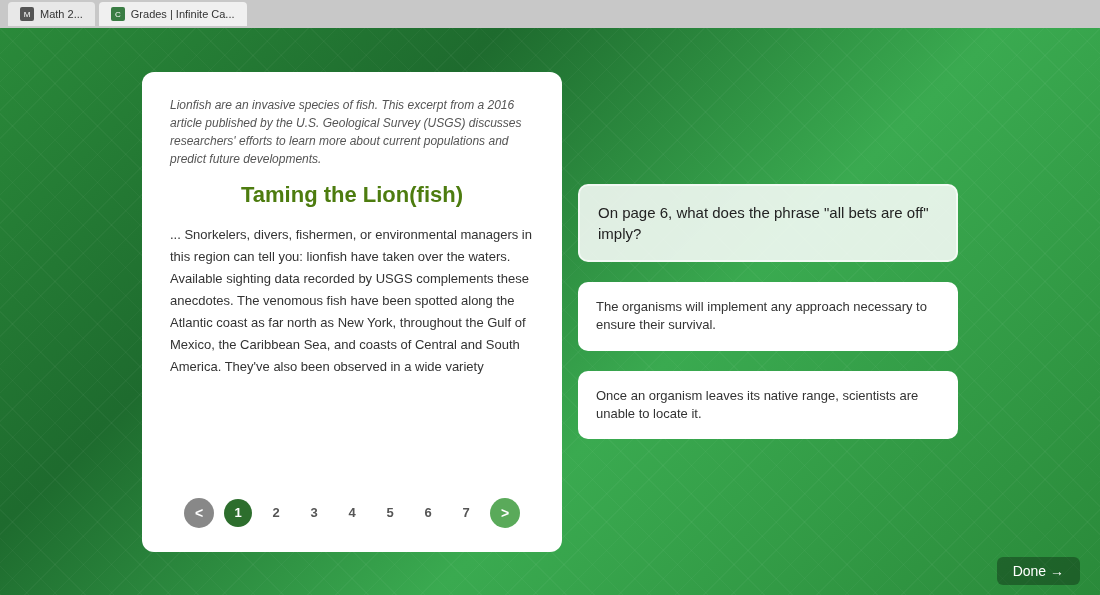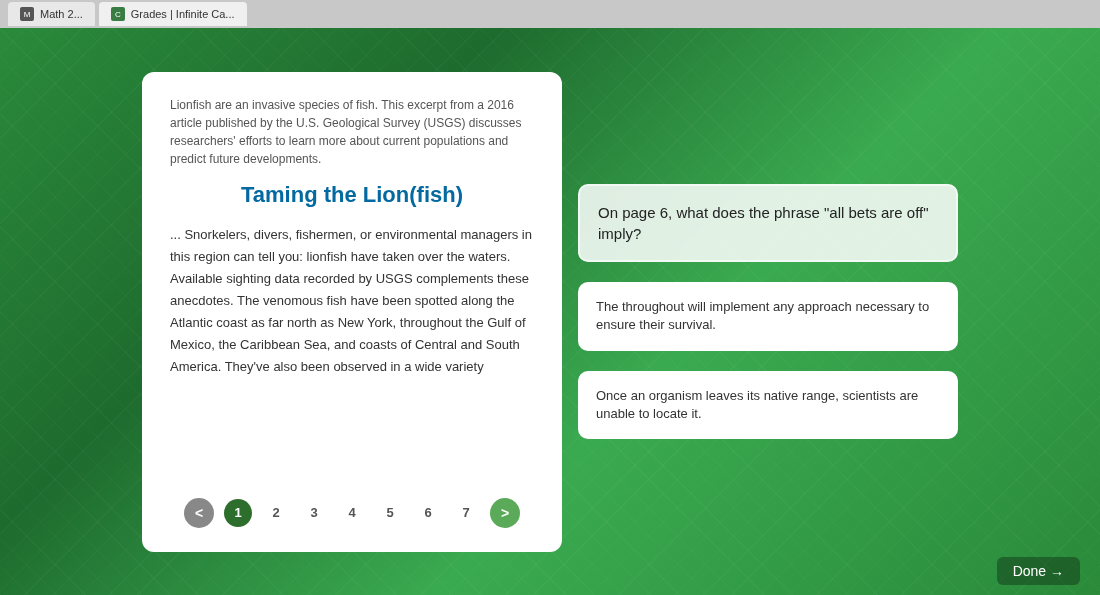--- a/index.html
+++ b/index.html
@@ -100,29 +100,30 @@
       padding: 24px 28px;
       position: relative;
       z-index: 1;
       display: flex;
       flex-direction: column;
     }
 
     .article-intro {
       font-size: 12px;
       color: #555;
+      font-style: italic;
       line-height: 1.5;
       margin-bottom: 14px;
     }
 
     .article-title {
       font-size: 22px;
       font-weight: bold;
       text-align: center;
-      color: #0369a1;
+      color: #4d7c0f;
       margin-bottom: 16px;
     }
 
     .article-body {
       font-size: 13px;
       color: #333;
       line-height: 1.7;
       flex: 1;
     }
 
@@ -260,21 +261,21 @@
       <button class="page-btn">6</button>
       <button class="page-btn">7</button>
       <button class="page-btn nav-btn">&gt;</button>
     </div>
   </div>
 
   <div class="questions-panel">
 
     <div class="question-prompt">On page 6, what does the phrase "all bets are off" imply?</div>
 
-    <div class="answer-option">The throughout will implement any approach necessary to ensure their survival.</div>
+    <div class="answer-option">The organisms will implement any approach necessary to ensure their survival.</div>
 
 
     <div class="answer-option">Once an organism leaves its native range, scientists are unable to locate it.</div>
 
 
   </div>
 
 </div>
 
 <div class="bottom-right">

